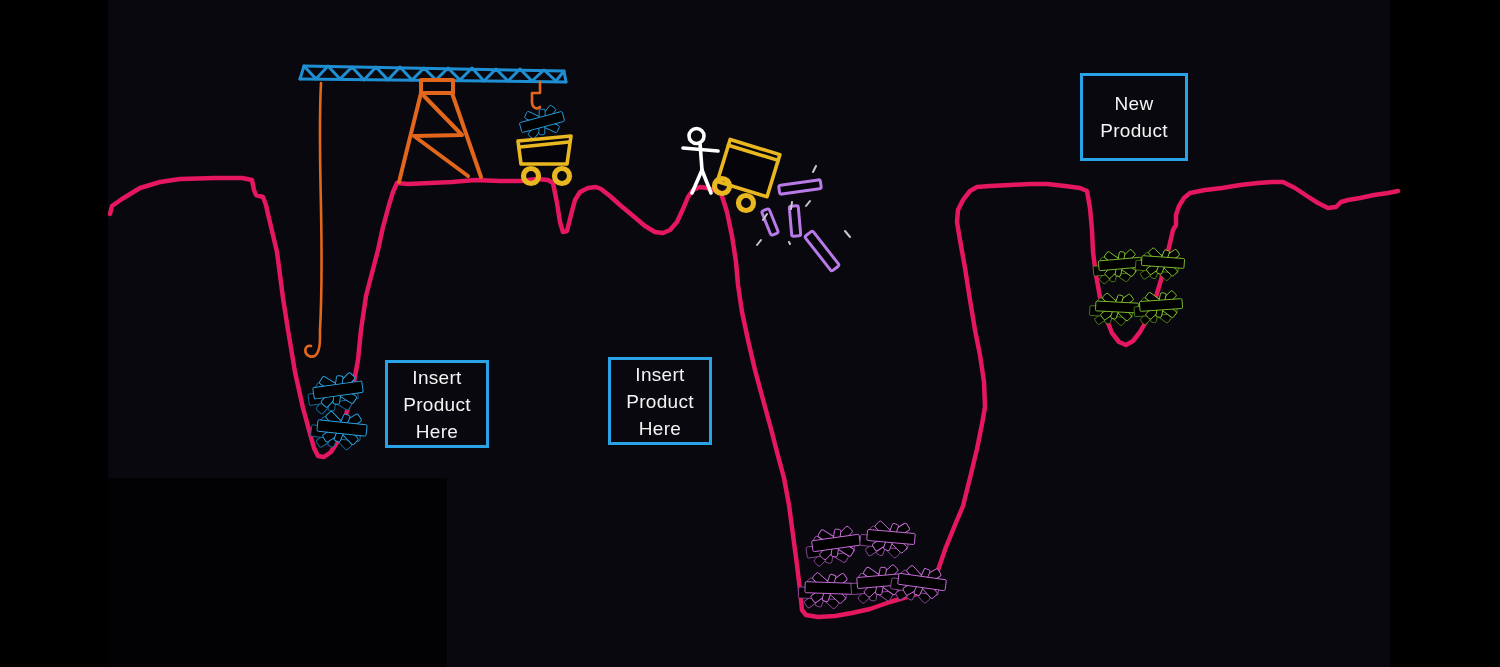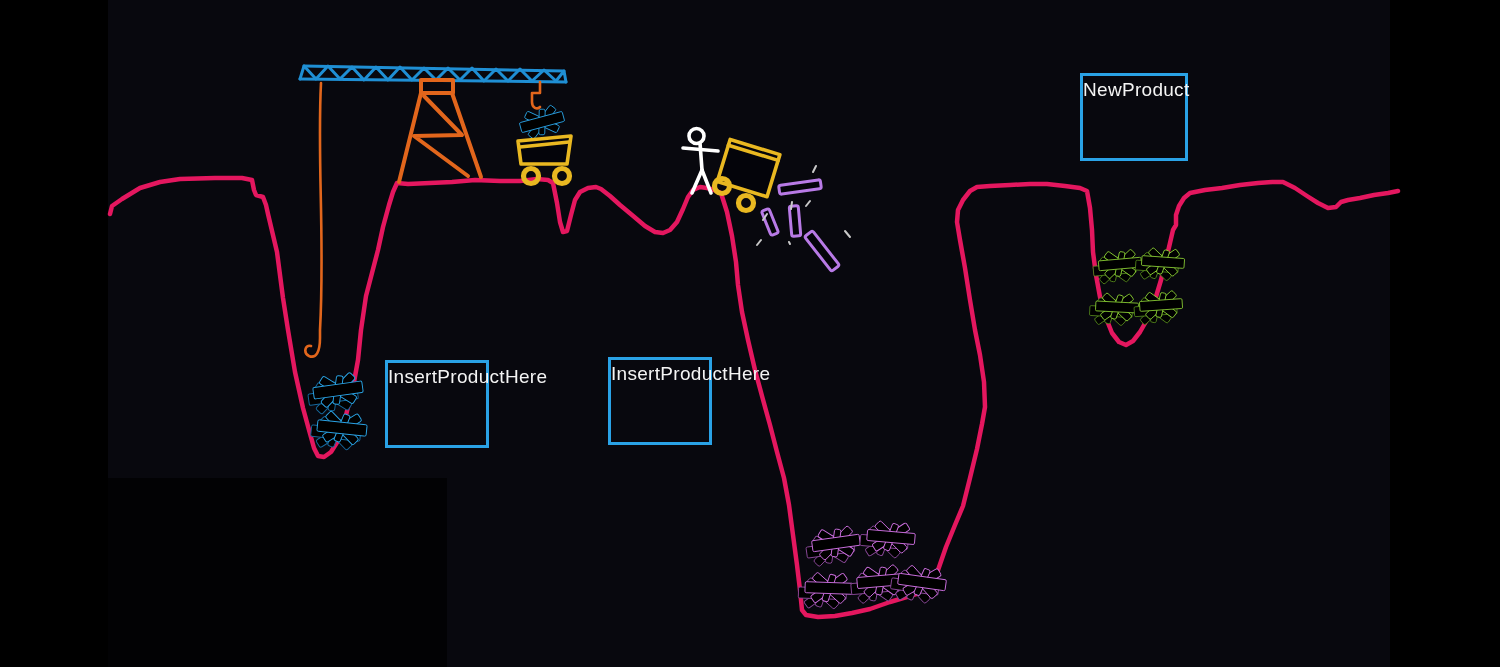--- a/index.html
+++ b/index.html
@@ -15,21 +15,21 @@
   .wheel{stroke:var(--cart);stroke-width:5.2;fill:none;}
   .figure{stroke:var(--figure);stroke-width:3.6;fill:none;stroke-linecap:round;stroke-linejoin:round;}
   .bar-purple{stroke:var(--purple_light);stroke-width:3;fill:#04040a;}
   .dash{stroke:#c9c9c9;stroke-width:2;fill:none;stroke-linecap:round;}
   .jk-blue{stroke:var(--blue_jack);}   .jk-blue-sh{stroke:var(--blue_jack_dim);}
   .jk-purple{stroke:var(--purple_jack);} .jk-purple-sh{stroke:var(--purple_jack_dim);}
   .jk-green{stroke:var(--green_jack);}  .jk-green-sh{stroke:var(--green_jack_dim);}
   
   .label-box{position:absolute;border:3px solid var(--box_border);box-sizing:border-box;
      color:#f4f4f4;font-size:19px;line-height:27px;letter-spacing:.3px;text-align:center;
-     display:flex;flex-direction:row;background:transparent;}
+     display:flex;flex-direction:column;justify-content:center;background:transparent;}
 </style>
 </head>
 <body>
 
 <div class="stage">
 
 <svg width="1500" height="667" viewBox="0 0 1500 667">
   <defs>
 
     <g id="jack">

